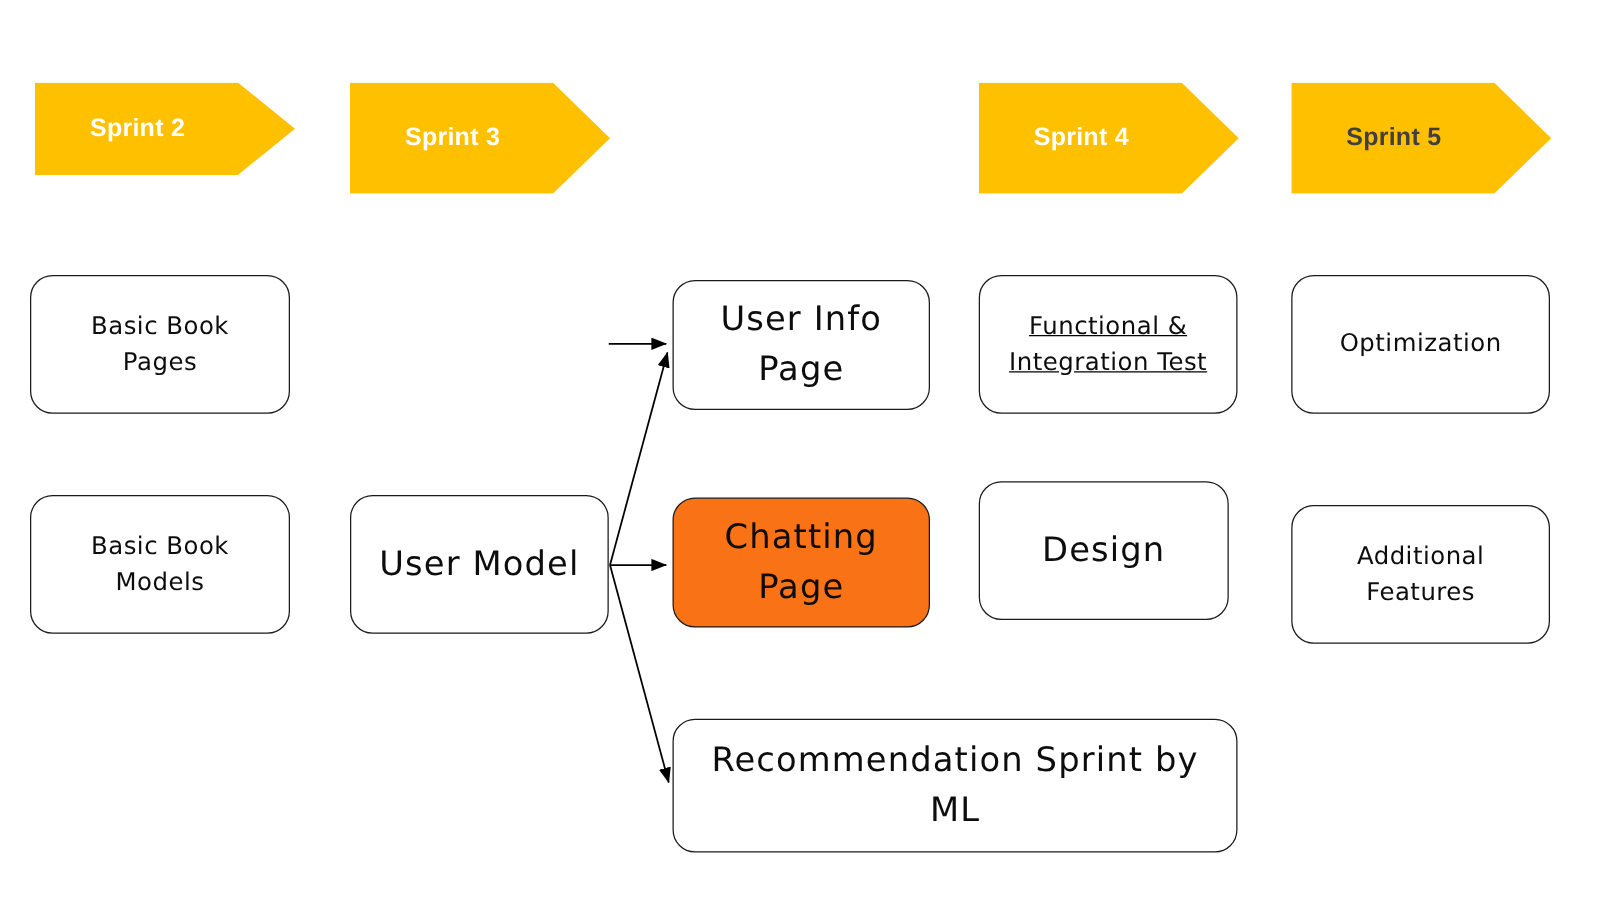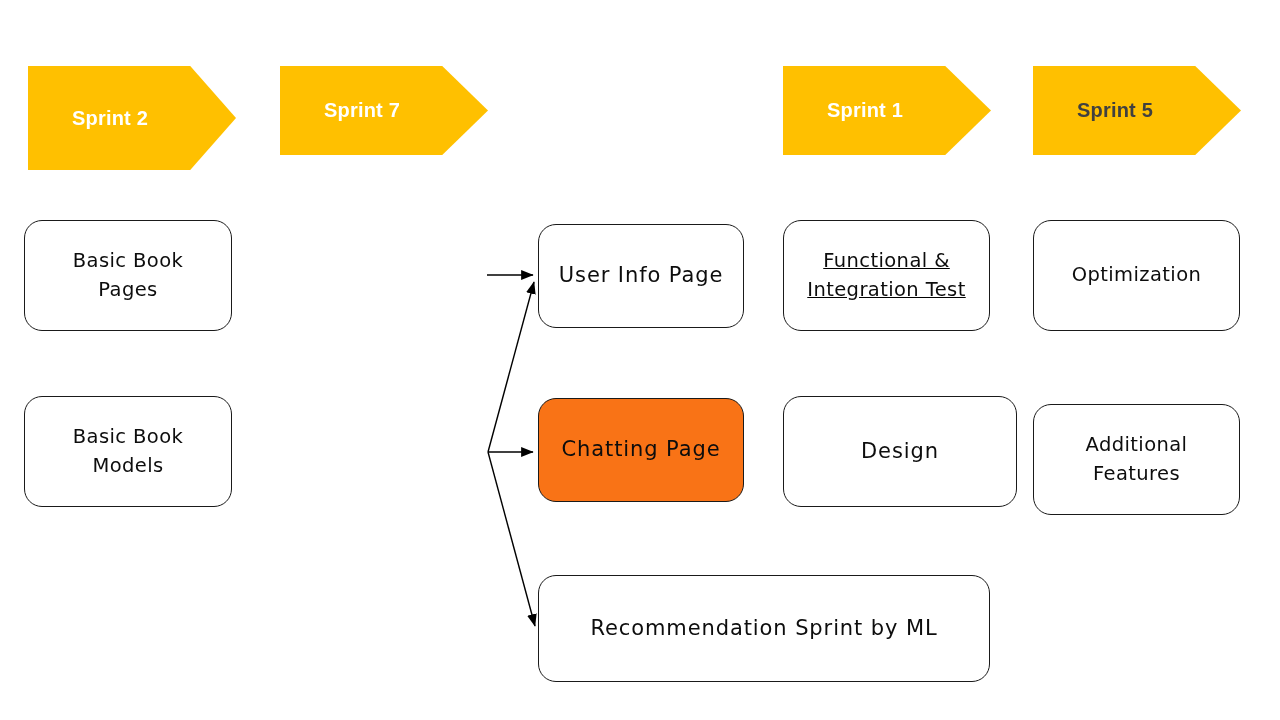--- a/index.html
+++ b/index.html
@@ -55,21 +55,21 @@
   }
   .task-text {
     font-family: "DejaVu Sans", sans-serif;
     font-size: 19.5px;
     line-height: 1.48;
     color: #0d0d0d;
     white-space: pre-line;
     letter-spacing: 0.4px;
   }
   .task-text.wide {
-    font-size: 21px;
+    font-size: 27px;
     letter-spacing: 0.9px;
   }
   
   #connectors {
     position: absolute;
     left: 0;
     top: 0;
     width: 1280px;
     height: 720px;
     pointer-events: none;
@@ -85,28 +85,28 @@
       <marker id="arrowhead" markerWidth="9" markerHeight="7" refX="8.5" refY="3.5" orient="auto" markerUnits="strokeWidth">
         <polygon points="0 0, 9 3.5, 0 7" fill="#000000"></polygon>
       </marker>
     </defs>
     <path fill="none" stroke="#000000" stroke-width="1.4" marker-end="url(#arrowhead)" d="M 487,275 L 533,275"></path>
     <path fill="none" stroke="#000000" stroke-width="1.4" marker-end="url(#arrowhead)" d="M 488,452 L 534,282"></path>
     <path fill="none" stroke="#000000" stroke-width="1.4" marker-end="url(#arrowhead)" d="M 488,452 L 533,452"></path>
     <path fill="none" stroke="#000000" stroke-width="1.4" marker-end="url(#arrowhead)" d="M 488,452 L 535,626"></path>
   </svg>
 
-  <div class="sprint-banner" style="left: 28px; top: 66px; width: 208px; height: 104px; background: rgb(255, 192, 0);">
+  <div class="sprint-banner" style="left: 28px; top: 66px; width: 208px; height: 74px; background: rgb(255, 192, 0);">
     <span class="sprint-label" style="color: rgb(255, 255, 255);">Sprint 2</span>
   </div>
   <div class="sprint-banner" style="left: 280px; top: 66px; width: 208px; height: 89px; background: rgb(255, 192, 0);">
-    <span class="sprint-label" style="color: rgb(255, 255, 255);">Sprint 7</span>
+    <span class="sprint-label" style="color: rgb(255, 255, 255);">Sprint 3</span>
   </div>
   <div class="sprint-banner" style="left: 783px; top: 66px; width: 208px; height: 89px; background: rgb(255, 192, 0);">
-    <span class="sprint-label" style="color: rgb(255, 255, 255);">Sprint 1</span>
+    <span class="sprint-label" style="color: rgb(255, 255, 255);">Sprint 4</span>
   </div>
   <div class="sprint-banner" style="left: 1033px; top: 66px; width: 208px; height: 89px; background: rgb(255, 192, 0);">
     <span class="sprint-label" style="color: #404040;">Sprint 5</span>
   </div>
 
   <div class="task-box" style="left: 24px; top: 220px; width: 208px; height: 111px; border-color: rgb(26, 26, 26); background: rgb(255, 255, 255);">
     <span class="task-text">Basic Book
 Pages</span>
   </div>
   <div class="task-box" style="left: 538px; top: 224px; width: 206px; height: 104px; border-color: rgb(26, 26, 26); background: rgb(255, 255, 255);">
@@ -117,24 +117,27 @@
 Integration Test</span>
   </div>
   <div class="task-box" style="left: 1033px; top: 220px; width: 207px; height: 111px; border-color: rgb(26, 26, 26); background: rgb(255, 255, 255); text-align: center;">
     <span class="task-text">Optimization</span>
   </div>
 
   <div class="task-box" style="left: 24px; top: 396px; width: 208px; height: 111px; border-color: rgb(26, 26, 26); background: rgb(255, 255, 255);">
     <span class="task-text">Basic Book
 Models</span>
   </div>
+  <div class="task-box" style="left: 280px; top: 396px; width: 207px; height: 111px; border-color: rgb(26, 26, 26); background: rgb(255, 255, 255);">
+    <span class="task-text wide">User Model</span>
+  </div>
   <div class="task-box" style="left: 538px; top: 398px; width: 206px; height: 104px; border-color: rgb(26, 26, 26); background: #f97316;">
     <span class="task-text wide">Chatting Page</span>
   </div>
-  <div class="task-box" style="left: 783px; top: 396px; width: 234px; height: 111px; border-color: rgb(26, 26, 26); background: rgb(255, 255, 255); justify-content: center;">
+  <div class="task-box" style="left: 783px; top: 385px; width: 200px; height: 111px; border-color: rgb(26, 26, 26); background: rgb(255, 255, 255); justify-content: center;">
     <span class="task-text wide">Design</span>
   </div>
   <div class="task-box" style="left: 1033px; top: 404px; width: 207px; height: 111px; border-color: rgb(26, 26, 26); background: rgb(255, 255, 255);">
     <span class="task-text">Additional
 Features</span>
   </div>
 
   <div class="task-box" style="left: 538px; top: 575px; width: 452px; height: 107px; border-color: rgb(26, 26, 26); background: rgb(255, 255, 255);">
     <span class="task-text wide">Recommendation Sprint by ML</span>
   </div>

